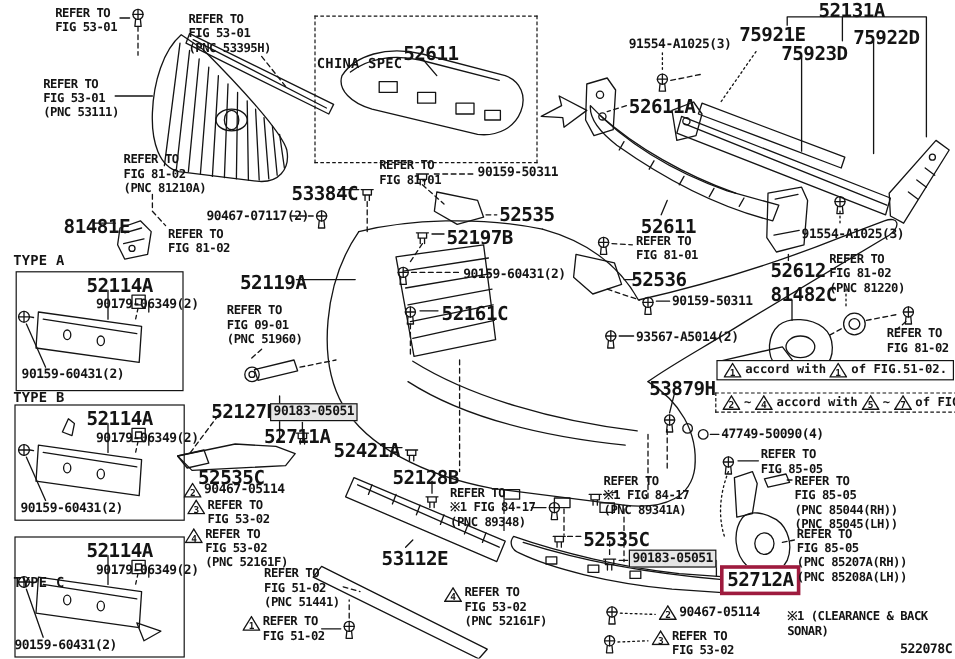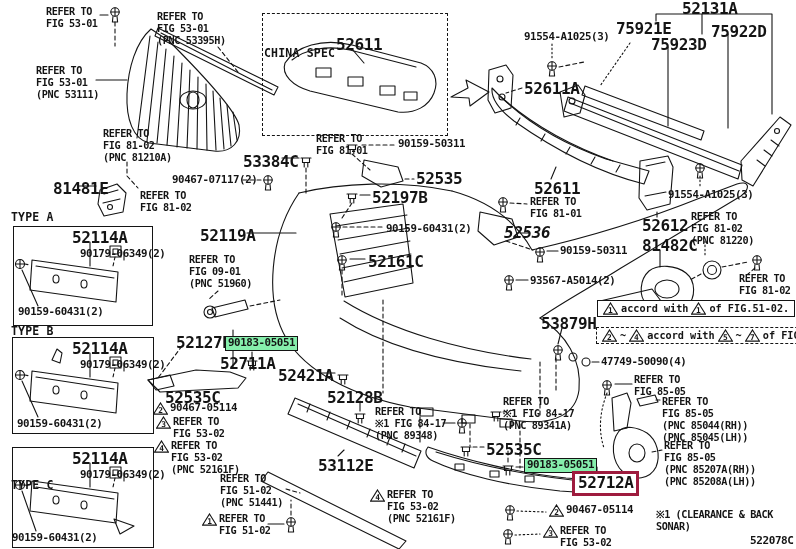--- a/index.html
+++ b/index.html
@@ -9,21 +9,21 @@
   .art path,.art line,.art circle,.art ellipse,.art rect{fill:none;stroke:#141414;stroke-width:1.1;stroke-linecap:round;stroke-linejoin:round}
   .art .d{stroke-dasharray:4 3}
   .art .dot{stroke-dasharray:1.5 2.6}
   .lbl{position:absolute;display:flex;align-items:flex-start;gap:2px;font-weight:bold;line-height:1.18;letter-spacing:-0.4px}
   .lbl .t{white-space:pre-line}
   .part{font-size:16px}
   .fast{font-size:10.8px}
   .ref{font-size:10.2px}
   .sec{font-size:11.5px;letter-spacing:0.2px}
   .code{font-size:11px}
-  .boxed .t{border:1.2px solid #141414;padding:0 2px;background:#86efac}
+  .boxed .t{border:1.2px solid #141414;padding:0 2px;background:#e5e5e5}
   .hl .t{border:3px solid #9e1b3e;padding:0 3px;background:#fff}
   .frame{position:absolute;border:1.4px solid #141414}
   .frame.dashed{border-style:dashed}
   .notebox{position:absolute;display:flex;align-items:center;gap:3px;border:1.3px solid #141414;
            padding:1px 5px;font-size:10.2px;font-weight:bold;background:#fff;white-space:nowrap}
   .notebox.dashed{border-style:dashed}
   .tri{display:inline-flex;flex:none}
 </style>
 </head>
 <body>
@@ -518,21 +518,21 @@
         <span class="tri">
           <svg viewBox="0 0 16 14" width="15" height="13">
             <path d="M8 1 L15.4 13 L0.6 13 Z" fill="none" stroke="#141414" stroke-width="1.2"></path>
             <text x="8" y="12.2" text-anchor="middle" font-size="8.5" fill="#141414" font-family="DejaVu Sans Mono, monospace">4</text>
           </svg>
         </span>
         <span class="t">REFER TO
 FIG 53-02
 (PNC 52161F)</span>
       </div>
-      <div class="lbl part hl" style="left: 572px; top: 471px;">
+      <div class="lbl part hl" style="left: 600px; top: 471px;">
         <span class="t" style="border-color: rgb(158, 27, 62);">52712A</span>
       </div>
       <div class="lbl fast" style="left: 549px; top: 504px;">
         <span class="tri">
           <svg viewBox="0 0 16 14" width="15" height="13">
             <path d="M8 1 L15.4 13 L0.6 13 Z" fill="none" stroke="#141414" stroke-width="1.2"></path>
             <text x="8" y="12.2" text-anchor="middle" font-size="8.5" fill="#141414" font-family="DejaVu Sans Mono, monospace">2</text>
           </svg>
         </span>
         <span class="t">90467-05114</span>
@@ -593,21 +593,21 @@
       <div class="lbl part" style="left: 711px; top: 23px;">
         <span class="t">75922D</span>
       </div>
       <div class="lbl part" style="left: 534px; top: 180px;">
         <span class="t">52611</span>
       </div>
       <div class="lbl ref" style="left: 530px; top: 196px;">
         <span class="t">REFER TO
 FIG 81-01</span>
       </div>
-      <div class="lbl part" style="left: 504px; top: 224px; font-style: italic;">
+      <div class="lbl part" style="left: 526px; top: 224px;">
         <span class="t">52536</span>
       </div>
       <div class="lbl fast" style="left: 560px; top: 245px;">
         <span class="t">90159-50311</span>
       </div>
       <div class="lbl fast" style="left: 530px; top: 275px;">
         <span class="t">93567-A5014(2)</span>
       </div>
       <div class="lbl part" style="left: 642px; top: 217px;">
         <span class="t">52612</span>

